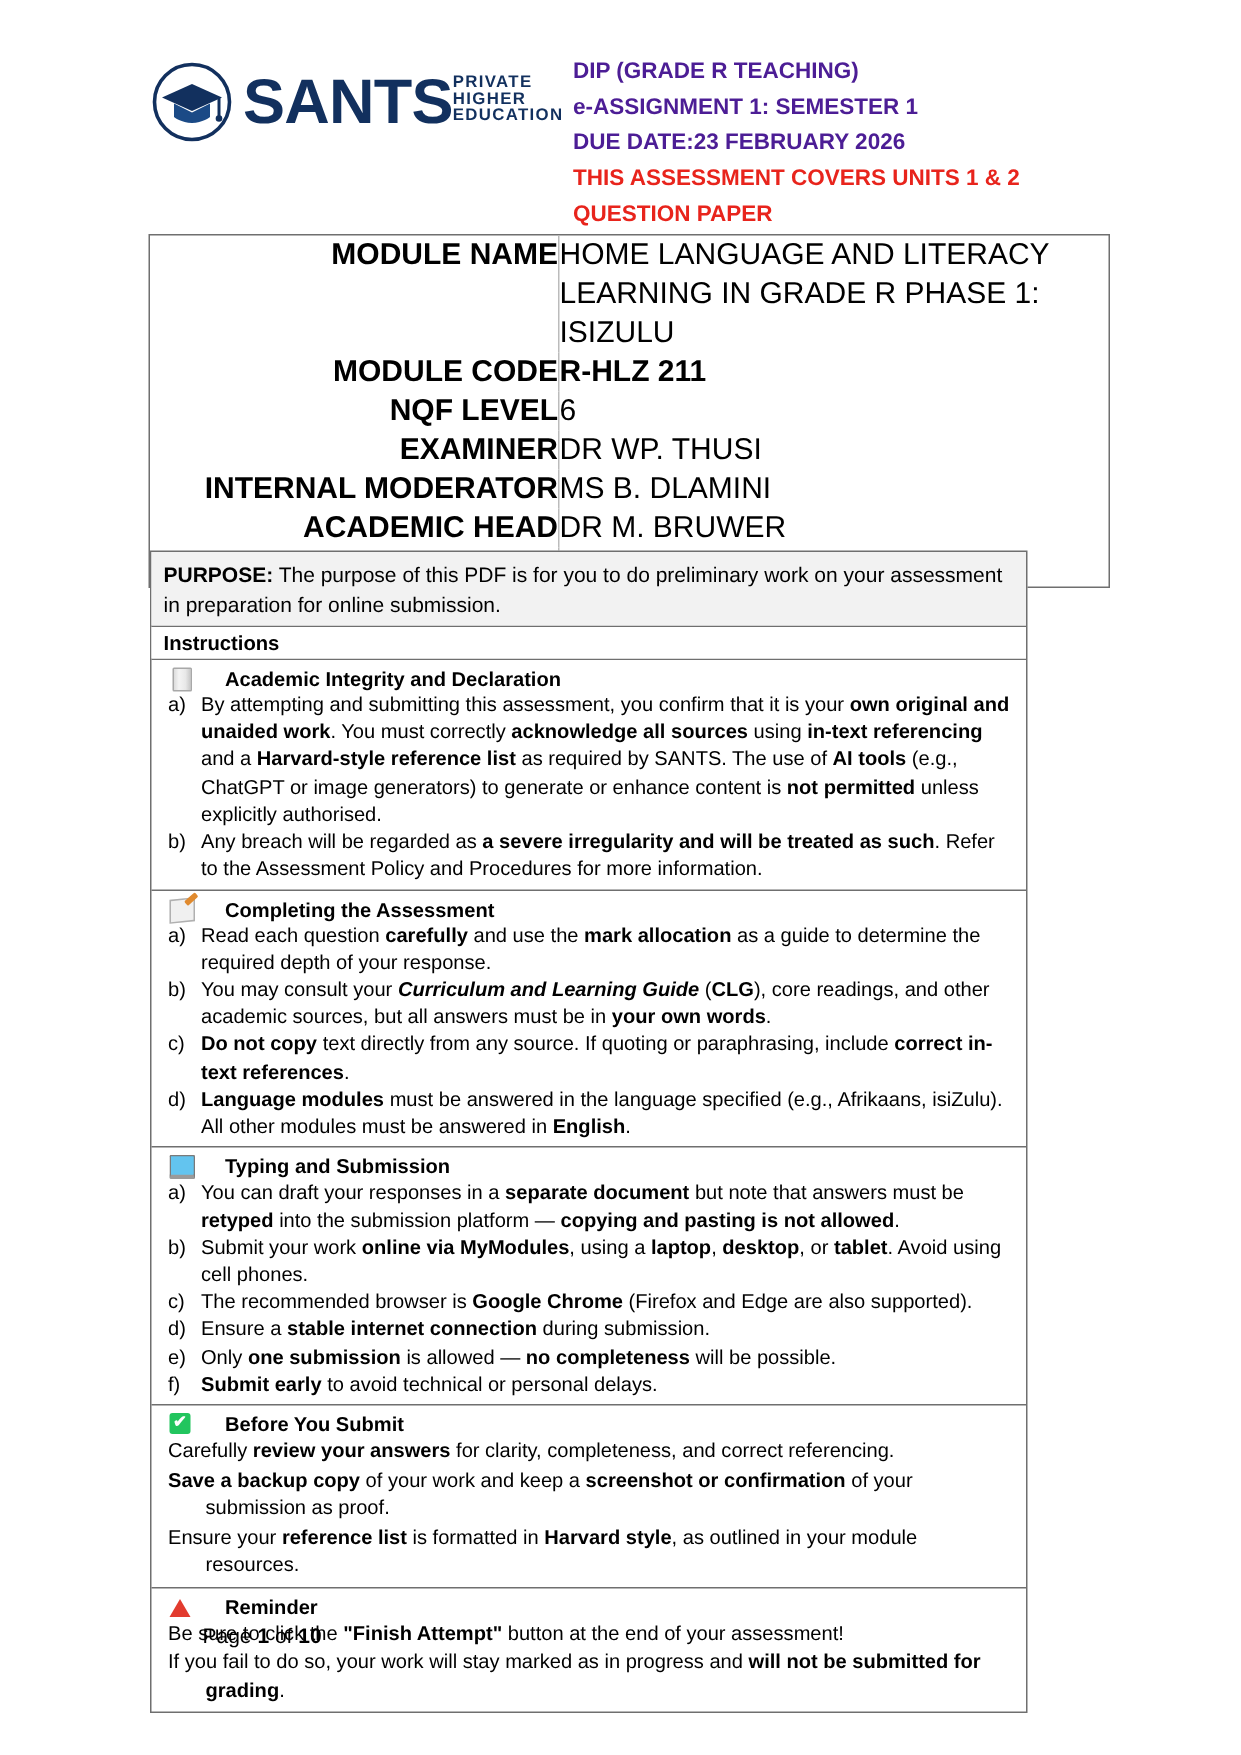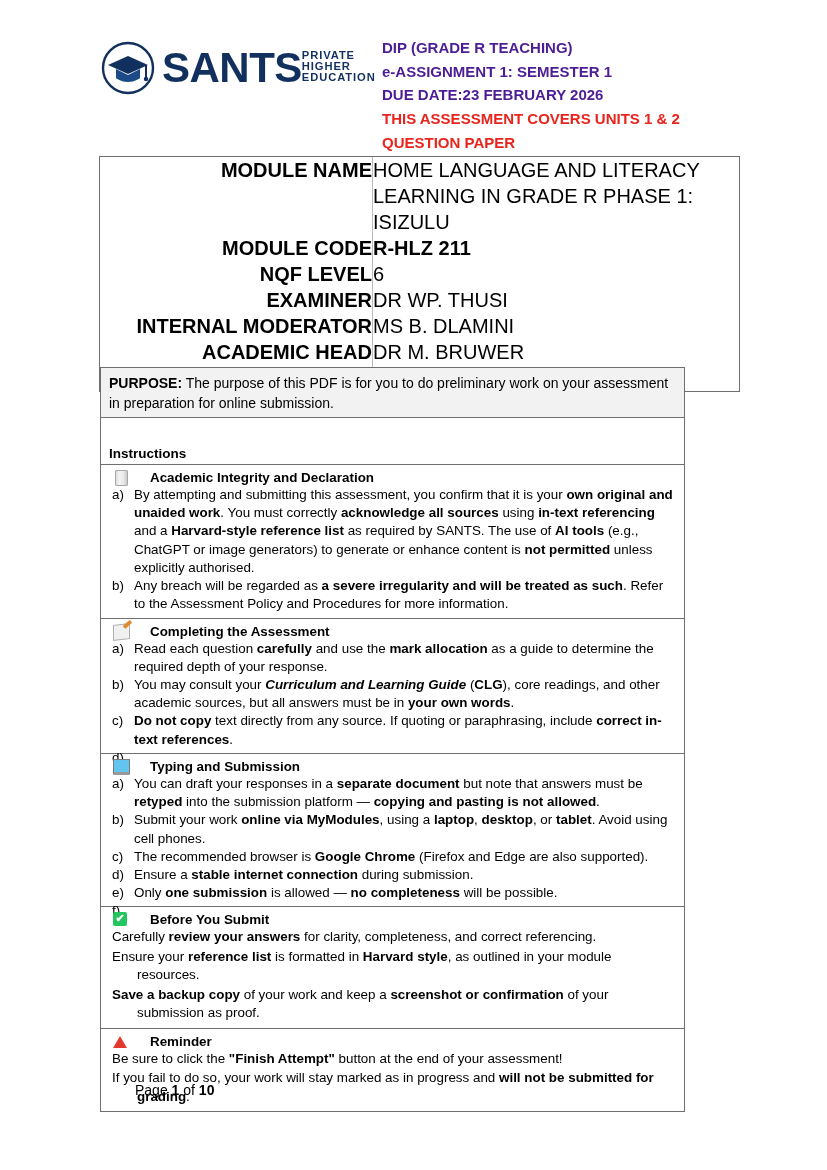--- a/index.html
+++ b/index.html
@@ -140,21 +140,20 @@
     background: #f2f2f2;
     padding: 5px 8px 4px 8px;
     font-size: 14px;
     line-height: 1.43;
   }
   .instr-head {
     padding: 3px 8px 3px 8px;
     font-size: 13.5px;
     font-weight: bold;
     background: #ffffff;
-    margin-top: 25px;
   }
 
   .sec-body {
     padding: 3px 8px 4px 8px;
   }
   .sec-title {
     display: flex;
     align-items: center;
     gap: 22px;
     font-size: 13.4px;
@@ -358,53 +357,53 @@
             <div class="sec-title">
               <span class="ico">
                 <span class="ico-memo" style="display: block;"></span>
               </span>
               <span>Completing the Assessment</span>
             </div>
             <ol class="alpha">
               <li><span class="mk">a)</span><span>Read each question <b>carefully</b> and use the <b>mark allocation</b> as a guide to determine the required depth of your response.</span></li>
               <li><span class="mk">b)</span><span>You may consult your <b><i>Curriculum and Learning Guide</i></b> (<b>CLG</b>), core readings, and other academic sources, but all answers must be in <b>your own words</b>.</span></li>
               <li><span class="mk">c)</span><span><b>Do not copy</b> text directly from any source. If quoting or paraphrasing, include <b>correct in-text references</b>.</span></li>
-              <li><span class="mk">d)</span></li>
+              <li><span class="mk">d)</span><span><b>Language modules</b> must be answered in the language specified (e.g., Afrikaans, isiZulu). All other modules must be answered in <b>English</b>.</span></li>
             </ol>
           </div>
         </div>
         <div class="instr-sec">
           <div class="sec-body">
             <div class="sec-title">
               <span class="ico">
                 <span class="ico-laptop" style="display: block;"></span>
               </span>
               <span>Typing and Submission</span>
             </div>
             <ol class="alpha">
               <li><span class="mk">a)</span><span>You can draft your responses in a <b>separate document</b> but note that answers must be <b>retyped</b> into the submission platform — <b>copying and pasting is not allowed</b>.</span></li>
               <li><span class="mk">b)</span><span>Submit your work <b>online via MyModules</b>, using a <b>laptop</b>, <b>desktop</b>, or <b>tablet</b>. Avoid using cell phones.</span></li>
               <li><span class="mk">c)</span><span>The recommended browser is <b>Google Chrome</b> (Firefox and Edge are also supported).</span></li>
               <li><span class="mk">d)</span><span>Ensure a <b>stable internet connection</b> during submission.</span></li>
               <li><span class="mk">e)</span><span>Only <b>one submission</b> is allowed — <b>no completeness</b> will be possible.</span></li>
-              <li><span class="mk">f)</span></li>
+              <li><span class="mk">f)</span><span><b>Submit early</b> to avoid technical or personal delays.</span></li>
             </ol>
           </div>
         </div>
         <div class="instr-sec">
           <div class="sec-body">
             <div class="sec-title">
               <span class="ico">
                 <span class="ico-check" style="display: block;">✔</span>
               </span>
               <span>Before You Submit</span>
             </div>
             <div class="plain-line hang">Carefully <b>review your answers</b> for clarity, completeness, and correct referencing.</div>
+            <div class="plain-line hang"><b>Save a backup copy</b> of your work and keep a <b>screenshot or confirmation</b> of your submission as proof.</div>
             <div class="plain-line hang">Ensure your <b>reference list</b> is formatted in <b>Harvard style</b>, as outlined in your module resources.</div>
-            <div class="plain-line hang"><b>Save a backup copy</b> of your work and keep a <b>screenshot or confirmation</b> of your submission as proof.</div>
           </div>
         </div>
         <div class="instr-sec">
           <div class="sec-body">
             <div class="sec-title">
               <span class="ico">
                 <span class="ico-alert" style="display: block;"></span>
               </span>
               <span>Reminder</span>
             </div>

